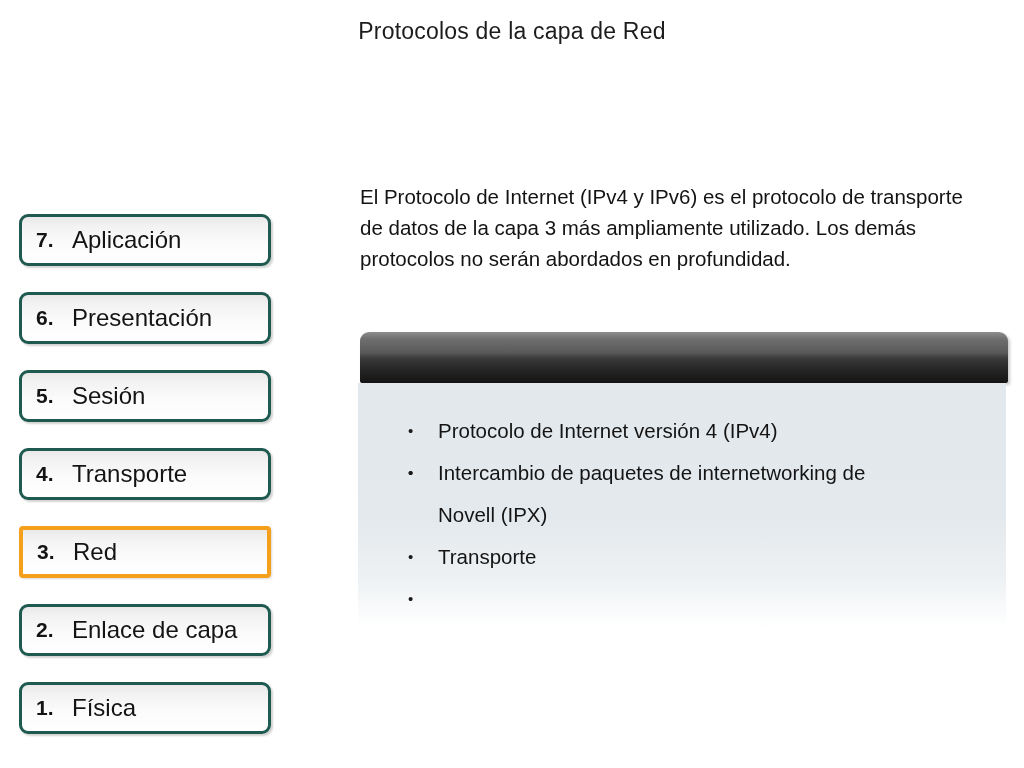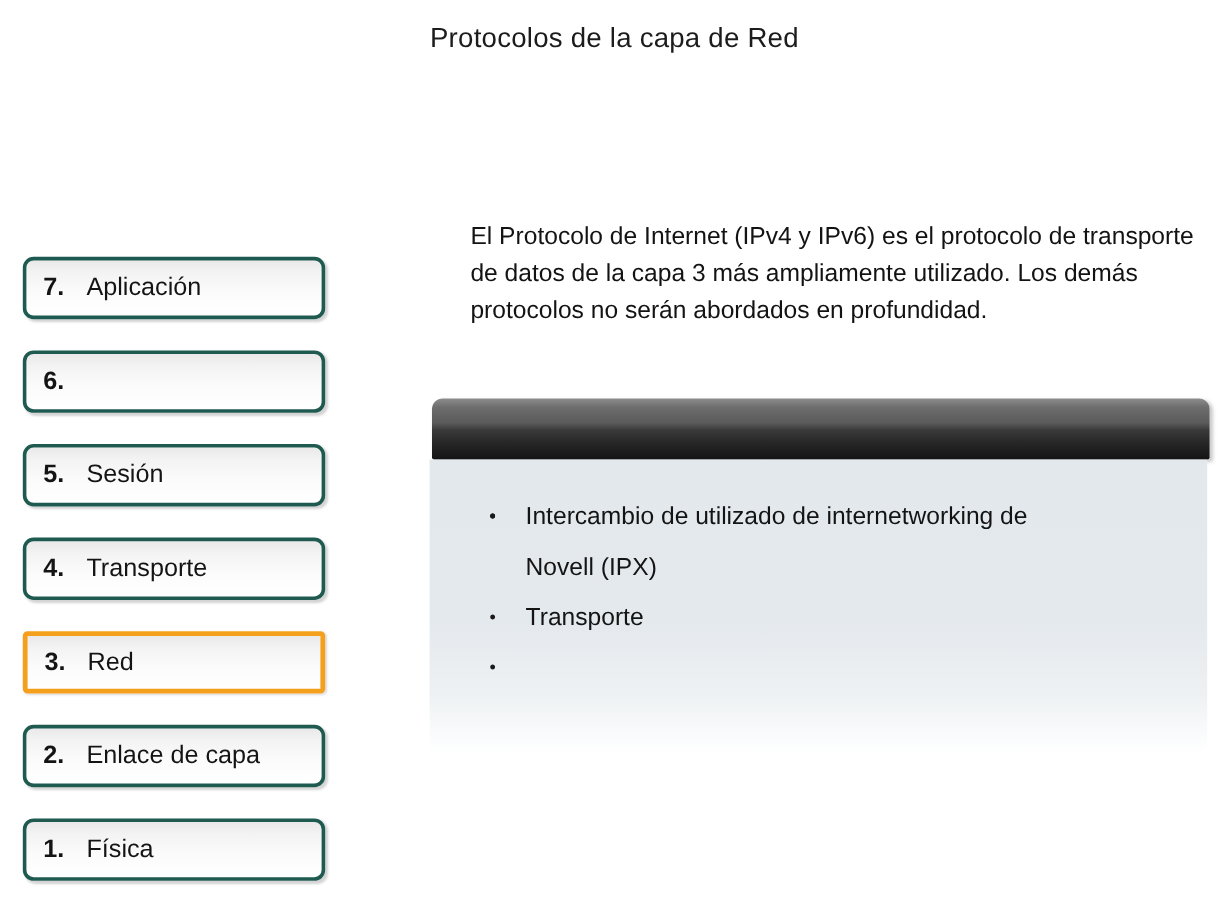--- a/index.html
+++ b/index.html
@@ -69,31 +69,31 @@
     font-size: 21px;
     font-weight: 700;
     color: #141414;
     width: 36px;
     text-align: left;
     padding-left: 14px;
     box-sizing: border-box;
     font-family: "Liberation Sans", sans-serif;
   }
   .osi-layer .osi-label {
-    font-size: 21px;
+    font-size: 24px;
     color: #141414;
     padding-left: 14px;
     white-space: nowrap;
     font-family: "Liberation Sans", sans-serif;
   }
 
   
   .intro-paragraph {
     position: absolute;
-    left: 392px;
+    left: 360px;
     top: 160px;
     width: 606px;
     font-size: 20.5px;
     line-height: 31px;
     color: #131313;
     font-family: "Liberation Sans", sans-serif;
   }
 
   
   .protocol-box {
@@ -166,20 +166,21 @@
 
   <div class="slide-title">Protocolos de la capa de Red</div>
 
   <div class="osi-stack">
       <div class="osi-layer" style="top: 0px;">
         <span class="osi-num">7.</span>
         <span class="osi-label">Aplicación</span>
       </div>
       <div class="osi-layer" style="top: 78px;">
         <span class="osi-num">6.</span>
+        <span class="osi-label">Presentación</span>
       </div>
       <div class="osi-layer" style="top: 156px;">
         <span class="osi-num">5.</span>
         <span class="osi-label">Sesión</span>
       </div>
       <div class="osi-layer" style="top: 234px;">
         <span class="osi-num">4.</span>
         <span class="osi-label">Transporte</span>
       </div>
       <div class="osi-layer is-highlighted" style="top: 312px;">
@@ -197,21 +198,21 @@
     </div>
 
   <p class="intro-paragraph">El Protocolo de Internet (IPv4 y IPv6) es el protocolo de transporte de datos de la capa 3 más ampliamente utilizado. Los demás protocolos no serán abordados en profundidad.</p>
 
   <div class="protocol-box">
     <div class="protocol-box-header"></div>
     <div class="protocol-box-body"></div>
   </div>
 
   <ul class="protocol-list">
+      <li><span class="bullet-mark">•</span><span>Protocolo de Internet versión 4 (IPv4)</span></li>
       <li><span class="bullet-mark">•</span></li>
-      <li><span class="bullet-mark">•</span></li>
-      <li><span class="bullet-mark">•</span><span>Intercambio de utilizado de internetworking de
+      <li><span class="bullet-mark">•</span><span>Intercambio de paquetes de internetworking de
 Novell (IPX)</span></li>
       <li><span class="bullet-mark">•</span><span>Transporte</span></li>
       <li><span class="bullet-mark">•</span></li>
     </ul>
 
 </div>
 
 </body></html>

